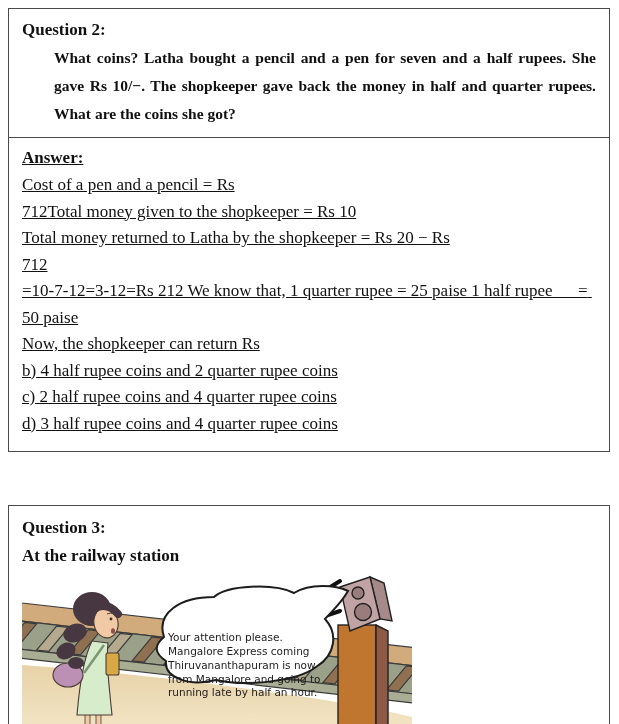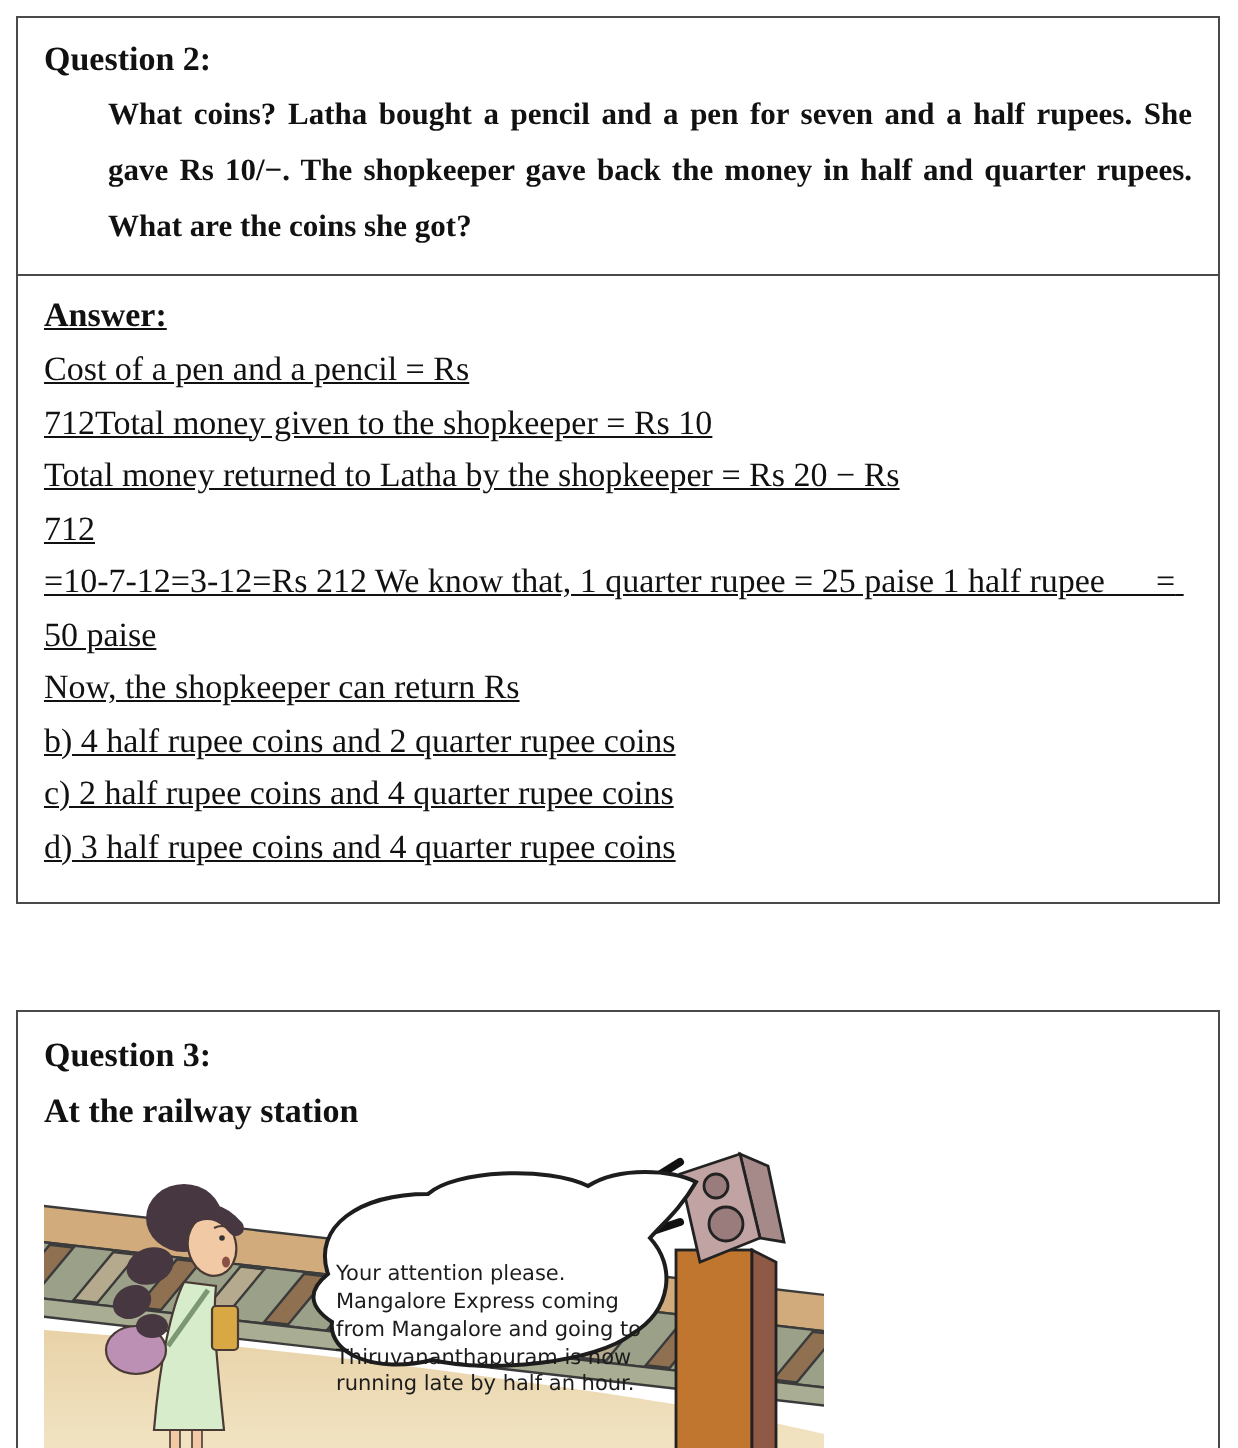--- a/index.html
+++ b/index.html
@@ -171,20 +171,20 @@
         </g>
 
         <path d="M142,62 C134,38 158,22 192,22 C205,10 252,8 272,18 C288,8 314,10 326,16
                  C318,30 308,38 303,44 C316,58 314,80 294,92 C276,106 224,112 194,105
                  C166,112 142,102 144,86 C132,78 132,70 142,62 Z" fill="#ffffff" stroke="#1d1d1d" stroke-width="2"></path>
       </svg>
 
       <div class="bubble-text">
         <div>Your attention please.</div>
         <div>Mangalore Express coming</div>
+        <div>Thiruvananthapuram is now</div>
         <div>from Mangalore and going to</div>
-        <div>Thiruvananthapuram is now</div>
         <div>running late by half an hour.</div>
       </div>
     </div>
   </section>
 
 </div>
 
 </body></html>

